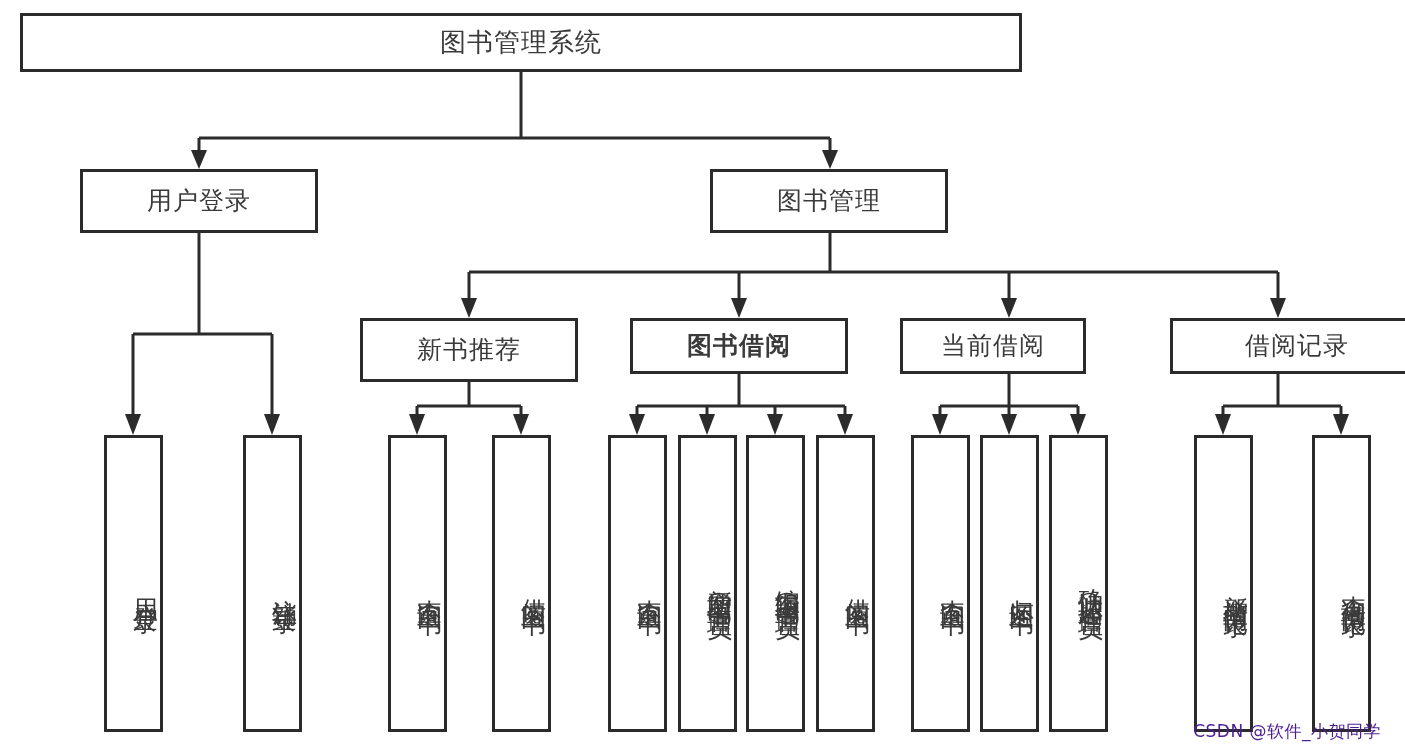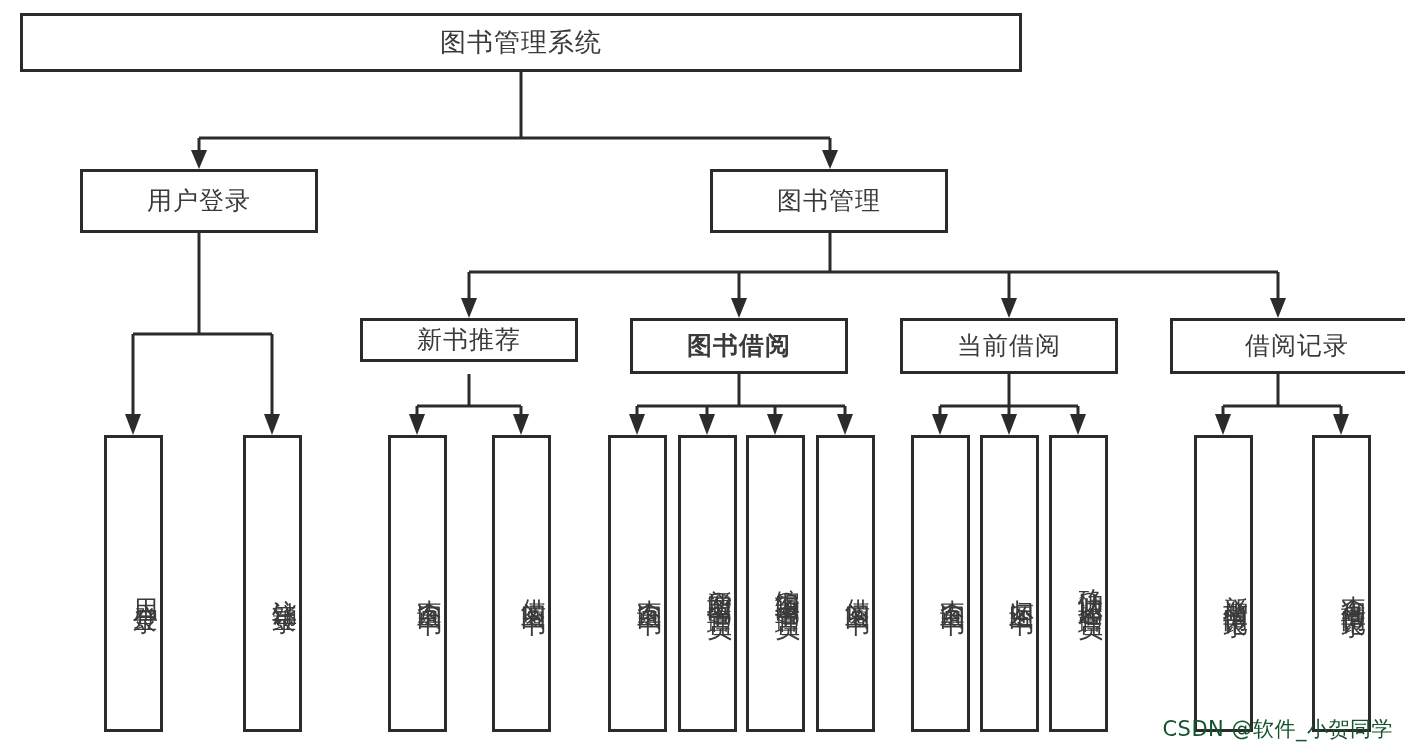--- a/index.html
+++ b/index.html
@@ -39,24 +39,24 @@
   .node.vert .vtxt{
     writing-mode:vertical-rl;
     text-orientation:upright;
     white-space:nowrap;
   }
 
   #root-node{font-size:26px;}
 
   .watermark{
     position:absolute;
-    right:12px;
+    right:24px;
     bottom:4px;
-    font-size:21px;
-    color:#14532d;
+    font-size:17px;
+    color:#4c1d95;
     white-space:nowrap;
     letter-spacing:0.5px;
     z-index:5;
   }
   svg#links{position:absolute;left:0;top:0;width:1405px;height:747px;pointer-events:none;}
   svg#links path,svg#links line{stroke:#2b2b2b;stroke-width:3;fill:none;}
   svg#links polygon{fill:#2b2b2b;}
 </style>
 </head>
 <body>
@@ -129,27 +129,27 @@
     <span>图书管理系统</span>
   </div>
 
   <div class="node horiz" style="left:80px;top:169px;width:238px;height:64px;">
     <span>用户登录</span>
   </div>
   <div class="node horiz" style="left:710px;top:169px;width:238px;height:64px;justify-content:center;">
     <span>图书管理</span>
   </div>
 
-  <div class="node horiz" style="left:360px;top:318px;width:218px;height:44px;">
+  <div class="node horiz" style="left:360px;top:318px;width:218px;height:64px;">
     <span>新书推荐</span>
   </div>
   <div class="node horiz" style="left:630px;top:318px;width:218px;height:56px;font-weight:bold;">
     <span>图书借阅</span>
   </div>
-  <div class="node horiz" style="left:900px;top:318px;width:218px;height:56px;">
+  <div class="node horiz" style="left:900px;top:318px;width:186px;height:56px;">
     <span>当前借阅</span>
   </div>
   <div class="node horiz" style="left:1170px;top:318px;width:254px;height:56px;">
     <span>借阅记录</span>
   </div>
 
   <div class="node vert" style="left:104px;top:435px;width:59px;height:297px;">
     <span class="vtxt">用户登录</span>
   </div>
   <div class="node vert" style="left:243px;top:435px;width:59px;height:297px;">

